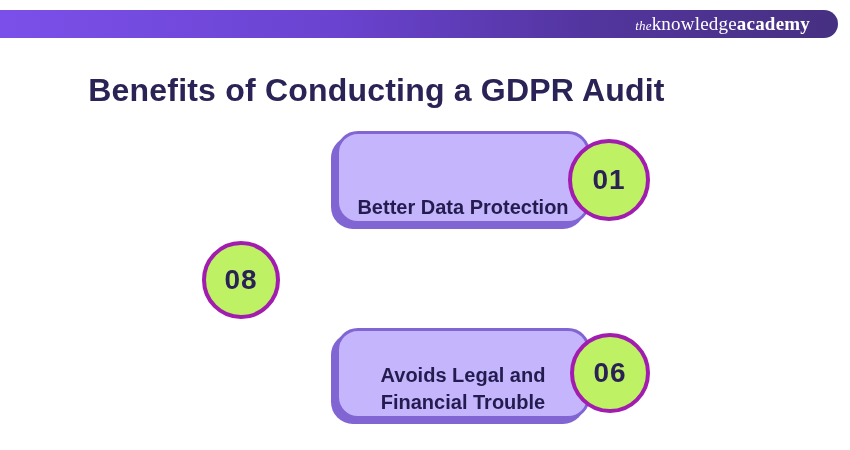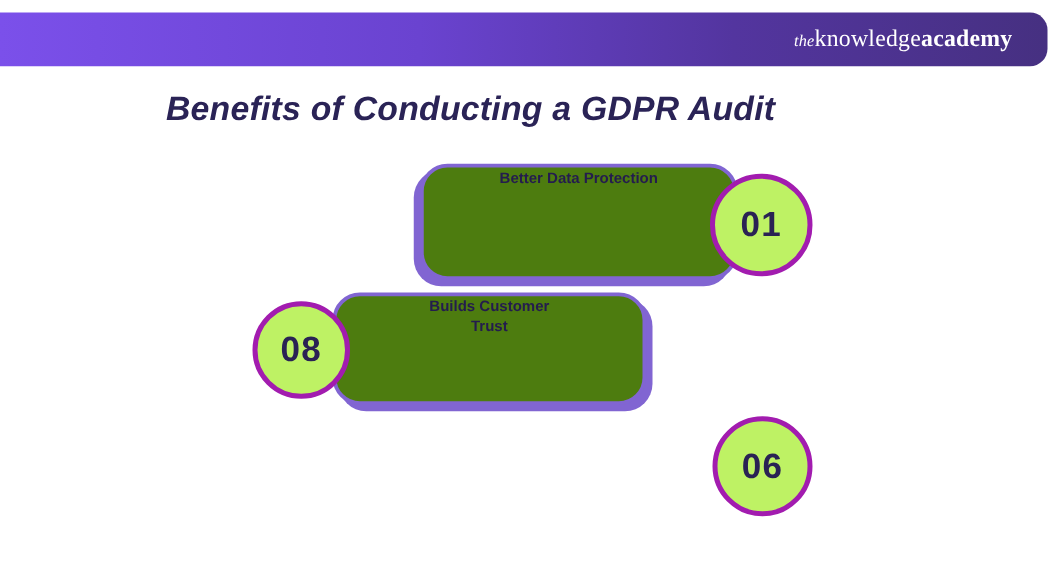--- a/index.html
+++ b/index.html
@@ -4,45 +4,45 @@
 <style>
   * { margin:0; padding:0; box-sizing:border-box; }
   body { background:#ffffff; }
   .stage {
     position:relative; width:850px; height:450px; background:#ffffff;
     overflow:hidden; font-family:"Liberation Sans", sans-serif;
   }
 
   
   .topbar {
-    position:absolute; left:0; top:10px; width:838px; height:43px;
+    position:absolute; left:0; top:10px; width:838px; height:28px;
     border-radius:0 14px 14px 0;
     background:linear-gradient(90deg,#7b50ea 0%, #6a43d0 40%, #53359f 70%, #463081 100%);
     display:flex; align-items:center; justify-content:flex-end;
     padding-right:28px;
   }
   .logo {
     font-family:"Liberation Serif", serif; color:#ffffff; font-size:19px;
     letter-spacing:0.2px; white-space:nowrap;
   }
   .logo .the { font-style:italic; font-size:13px; }
   .logo .academy { font-weight:bold; }
 
   
   .title {
     position:absolute; top:72px; left:0; width:753px; text-align:center;
-    font-size:27px; font-weight:bold; color:#2a2356; letter-spacing:0.2px;font-style:italic;
+    font-size:32px; font-weight:bold; color:#2a2356; letter-spacing:0.2px;
   }
 
   
   .benefit-box {
-    position:absolute; background:#4d7c0f;
+    position:absolute; background:#c4b5fd;
     border:3px solid #8165d2; border-radius:22px;
-    display:flex; align-items:flex-start; justify-content:center;
-    text-align:center; color:#241c4e; font-weight:bold; font-size:12px;
+    display:flex; align-items:flex-end; justify-content:center;
+    text-align:center; color:#241c4e; font-weight:bold; font-size:20px;
     line-height:1.35; white-space:pre-line;
   }
   .shadow-left  { box-shadow:-5px 5px 0 0 #8165d2; }
   .shadow-right { box-shadow: 5px 5px 0 0 #8165d2; }
 
   .num-circle {
     position:absolute; background:#bef264;
     border:4px solid #a21caf; border-radius:50%;
     display:flex; align-items:center; justify-content:center;
     font-size:28px; font-weight:800; color:#2a2254; letter-spacing:1px;
@@ -70,25 +70,25 @@
 
   <div class="title">Benefits of Conducting a GDPR Audit</div>
 
   <div id="box-1" class="benefit-box shadow-left">
     <span>Better Data Protection</span>
   </div>
   <div id="circle-1" class="num-circle">
     <span>01</span>
   </div>
 
-  <div id="box-2" class="benefit-box shadow-right">
-    <span>Builds Customer
-Trust</span>
-  </div>
   <div id="circle-2" class="num-circle">
     <span>08</span>
   </div>
 
+  <div id="box-3" class="benefit-box shadow-left">
+    <span>Avoids Legal and
+Financial Trouble</span>
+  </div>
   <div id="circle-3" class="num-circle">
     <span>06</span>
   </div>
 
 </div>
 
 </body></html>

